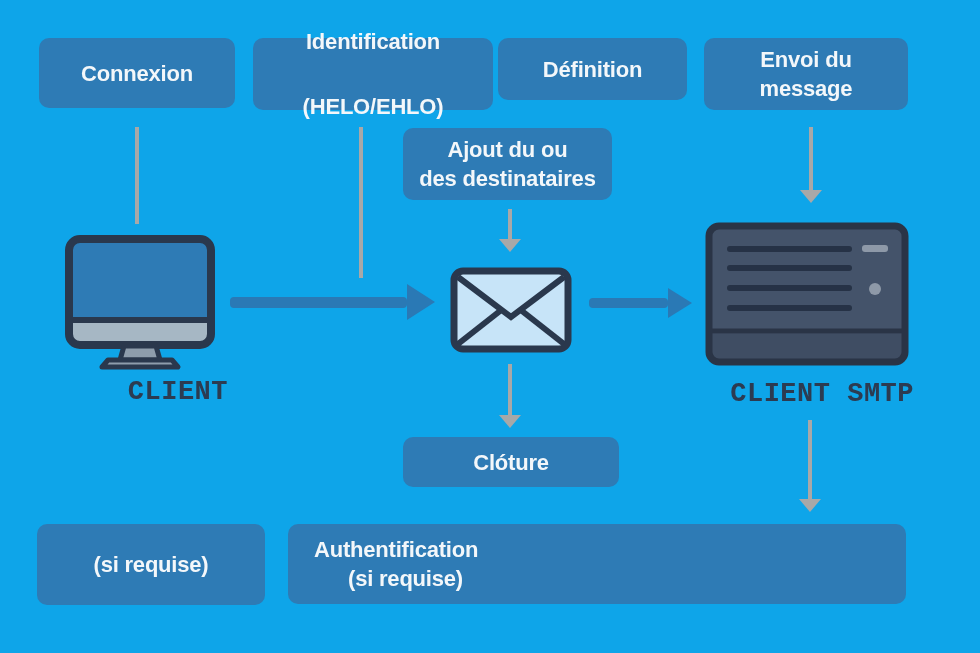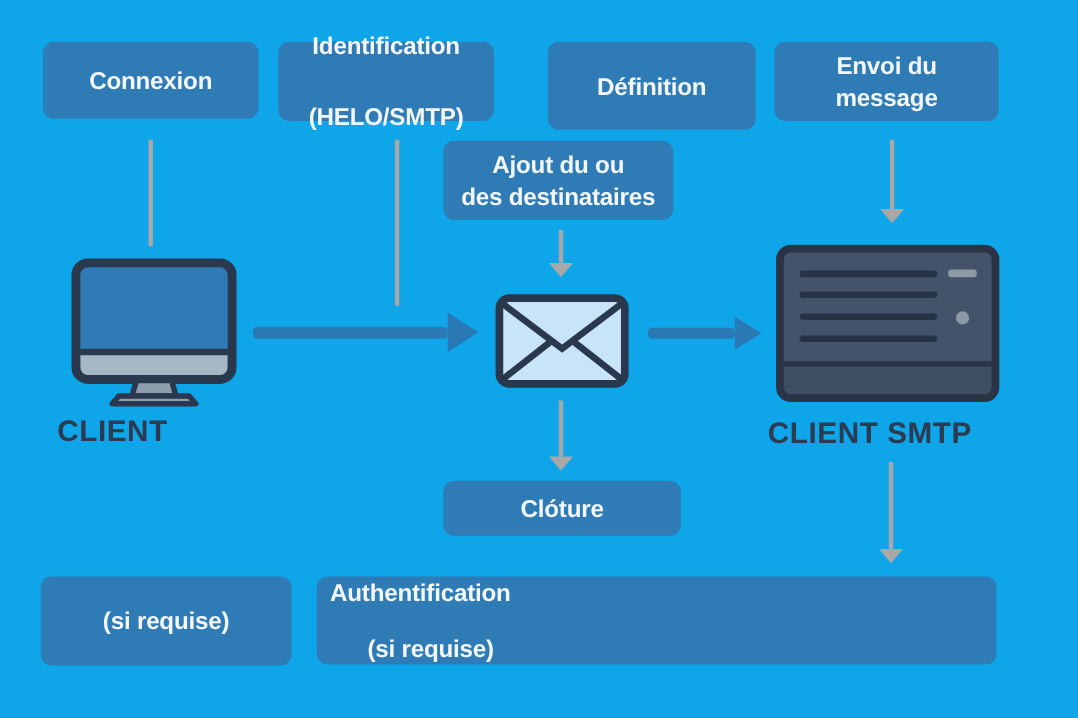--- a/index.html
+++ b/index.html
@@ -18,29 +18,29 @@
     display:flex;flex-direction:column;
     justify-content:center;align-items:center;
     color:#f3f7fa;
     font-weight:bold;
     font-size:22px;line-height:29px;
     text-align:center;
     letter-spacing:-0.2px;
   }
   .bbox span{white-space:nowrap;}
   #box-connexion{left:39px;top:38px;width:196px;height:70px;}
-  #box-identification{left:253px;top:38px;width:196px;height:72px;gap:36px;}
-  #box-definition{left:498px;top:38px;width:189px;height:80px;}
+  #box-identification{left:253px;top:38px;width:240px;height:72px;gap:36px;}
+  #box-definition{left:498px;top:38px;width:189px;height:62px;}
   #box-envoi{left:704px;top:38px;width:204px;height:72px;}
   #box-ajout{left:403px;top:128px;width:209px;height:72px;}
   #box-cloture{left:403px;top:437px;width:216px;height:50px;}
   #box-autentication{left:37px;top:524px;width:228px;height:81px;}
   #box-authentification{
     left:288px;top:524px;width:618px;height:80px;
-    align-items:flex-start;padding-left:12px;box-sizing:border-box;justify-content:space-between;
+    align-items:flex-start;padding-left:26px;box-sizing:border-box;
   }
   #box-authentification .indent2{padding-left:34px;}
 
   
   .vline{position:absolute;width:4px;background:#a8a8a8;}
   #line-connexion{left:135px;top:127px;height:97px;}
   #line-identification{left:359px;top:127px;height:151px;}
 
   
   .garrow{position:absolute;width:22px;display:flex;flex-direction:column;align-items:center;}
@@ -65,36 +65,36 @@
   
   .icon{position:absolute;}
   #icon-monitor{left:62px;top:232px;}
   #icon-envelope{left:450px;top:267px;}
   #icon-server{left:705px;top:222px;}
 
   
   .node-label{
     position:absolute;
     font-weight:bold;color:#2c3b51;
-    text-align:left;letter-spacing:0.5px;
+    text-align:right;letter-spacing:0.5px;font-family:Liberation Mono, monospace;
   }
   #label-client{left:52px;top:377px;width:176px;font-size:27px;}
   #label-server{left:698px;top:379px;width:216px;font-size:27px;}
 </style>
 </head>
 <body>
 
 <div class="canvas">
 
   <div class="bbox" id="box-connexion">
     <span>Connexion</span>
   </div>
   <div class="bbox" id="box-identification">
     <span>Identification</span>
-    <span>(HELO/SMTP)</span>
+    <span>(HELO/EHLO)</span>
   </div>
   <div class="bbox" id="box-definition">
     <span>Définition</span>
   </div>
   <div class="bbox" id="box-ajout">
     <span>Ajout du ou</span>
     <span>des destinataires</span>
   </div>
 
   <div class="bbox" id="box-envoi">

